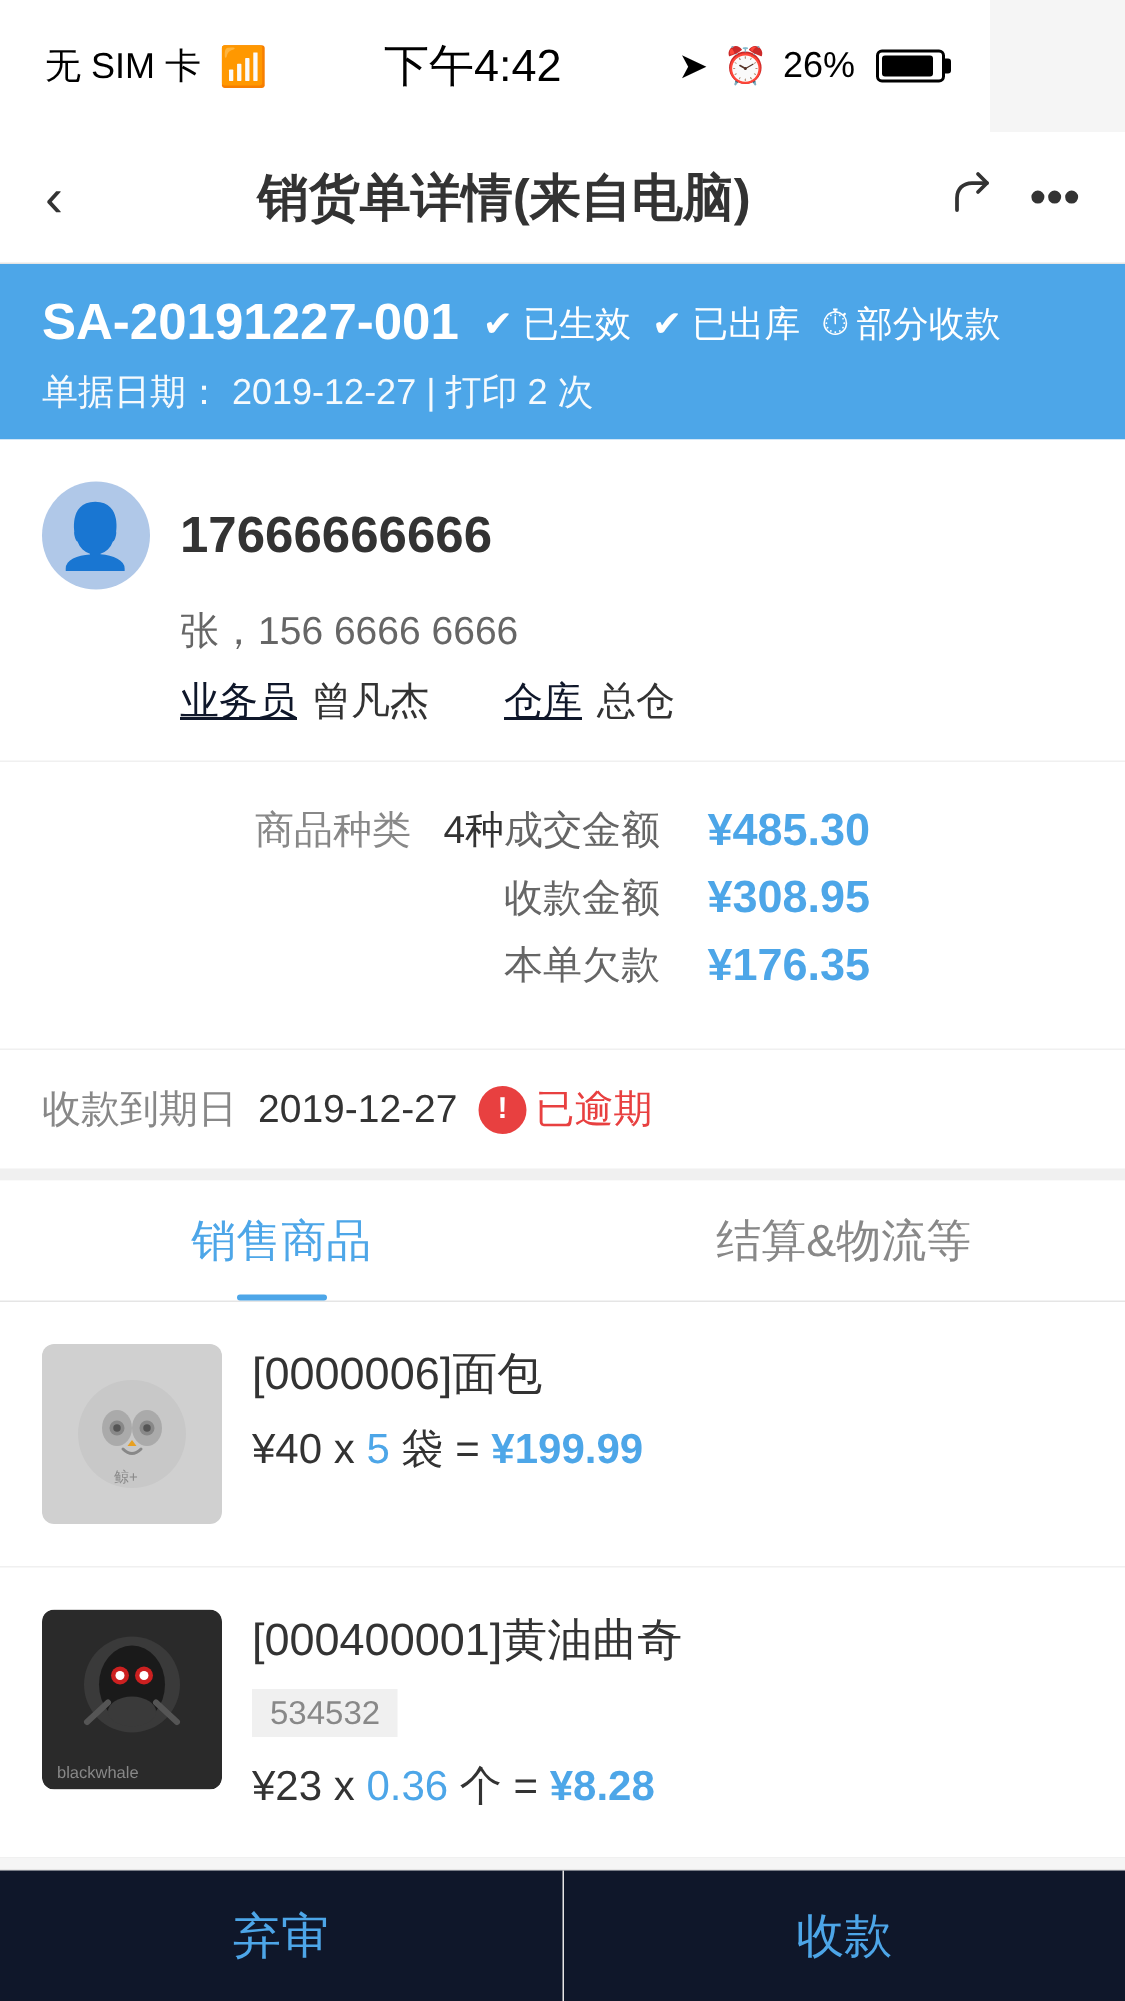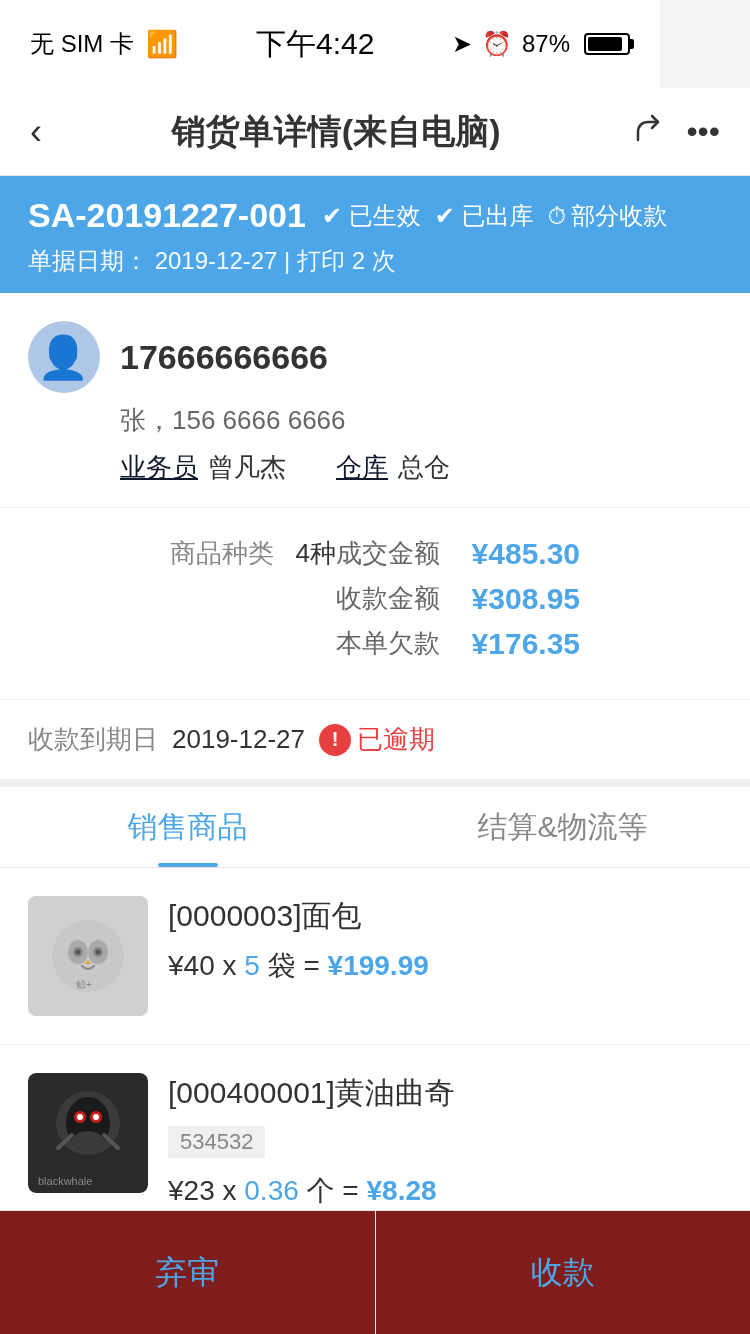--- a/index.html
+++ b/index.html
@@ -270,22 +270,22 @@
     .product-price { font-size: 28px; color: #333; }
     .product-price .qty { color: #4DA6E8; }
     .product-price .total { color: #4DA6E8; font-weight: 600; }
 
     
     .bottom-bar {
       position: fixed;
       bottom: 0;
       left: 0;
       width: 750px;
-      height: 124px;
-      background: #7f1d1d;
+      height: 88px;
+      background: #0f172a;
       display: flex;
       border-top: 1px solid #e5e5e5;
     }
     .bottom-btn {
       flex: 1;
       display: flex;
       align-items: center;
       justify-content: center;
       font-size: 32px;
       color: #4DA6E8;
@@ -302,21 +302,21 @@
 
 <div class="status-bar">
   <div class="status-left">
     <span>无 SIM 卡</span>
     <span class="wifi-icon">📶</span>
   </div>
   <div class="status-center">下午4:42</div>
   <div class="status-right">
     <span>➤</span>
     <span>⏰</span>
-    <span>87%</span>
+    <span>26%</span>
     <span class="battery-bar">
       <span class="battery-fill"></span>
       <span class="battery-tip"></span>
     </span>
   </div>
 </div>
 
 <div class="nav-bar">
   <div class="nav-back">‹</div>
   <div class="nav-title">销货单详情(来自电脑)</div>
@@ -429,21 +429,21 @@
           <circle cx="50" cy="36" r="5" fill="#888"></circle>
           <circle cx="30" cy="36" r="2.5" fill="#555"></circle>
           <circle cx="50" cy="36" r="2.5" fill="#555"></circle>
           <path d="M34 50 Q40 56 46 50" stroke="#888" stroke-width="2" fill="none" stroke-linecap="round"></path>
           <polygon points="40,44 37,48 43,48" fill="#e8a020"></polygon>
           <text x="28" y="72" font-size="10" fill="#888" font-family="sans-serif">鲸+</text>
         </svg>
       </div>
     </div>
     <div class="product-info">
-      <div class="product-name">[0000003]面包</div>
+      <div class="product-name">[0000006]面包</div>
       <div class="product-price">
         <span>¥40</span>
         <span> x </span>
         <span class="qty">5</span>
         <span>袋</span>
         <span> = </span>
         <span class="total">¥199.99</span>
       </div>
     </div>
   </div>

